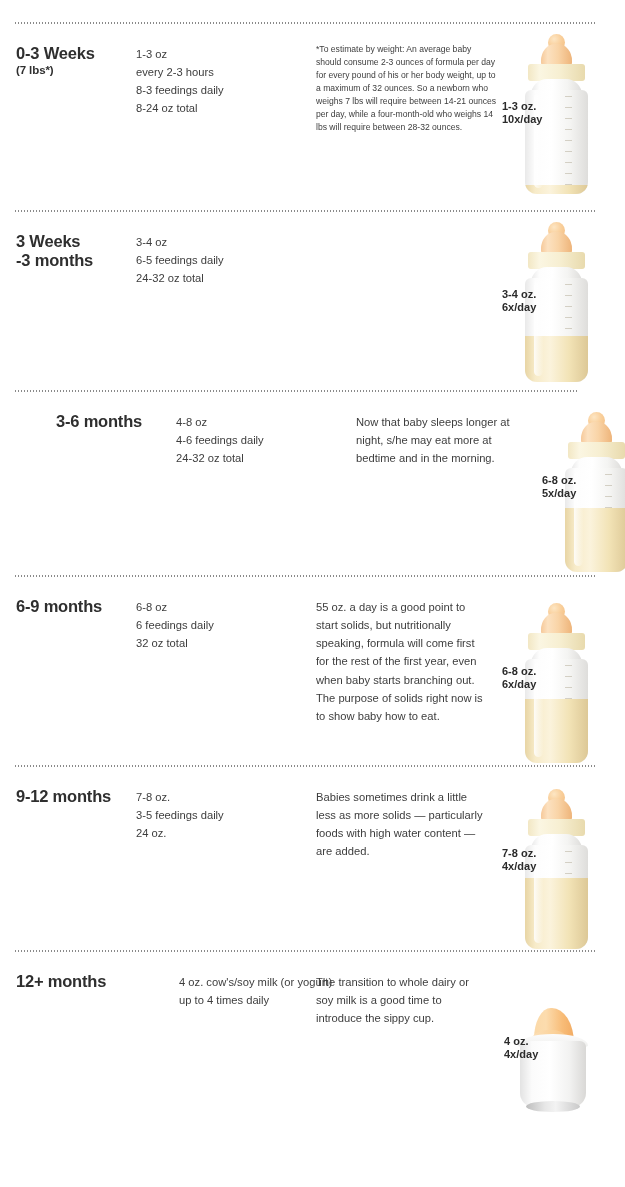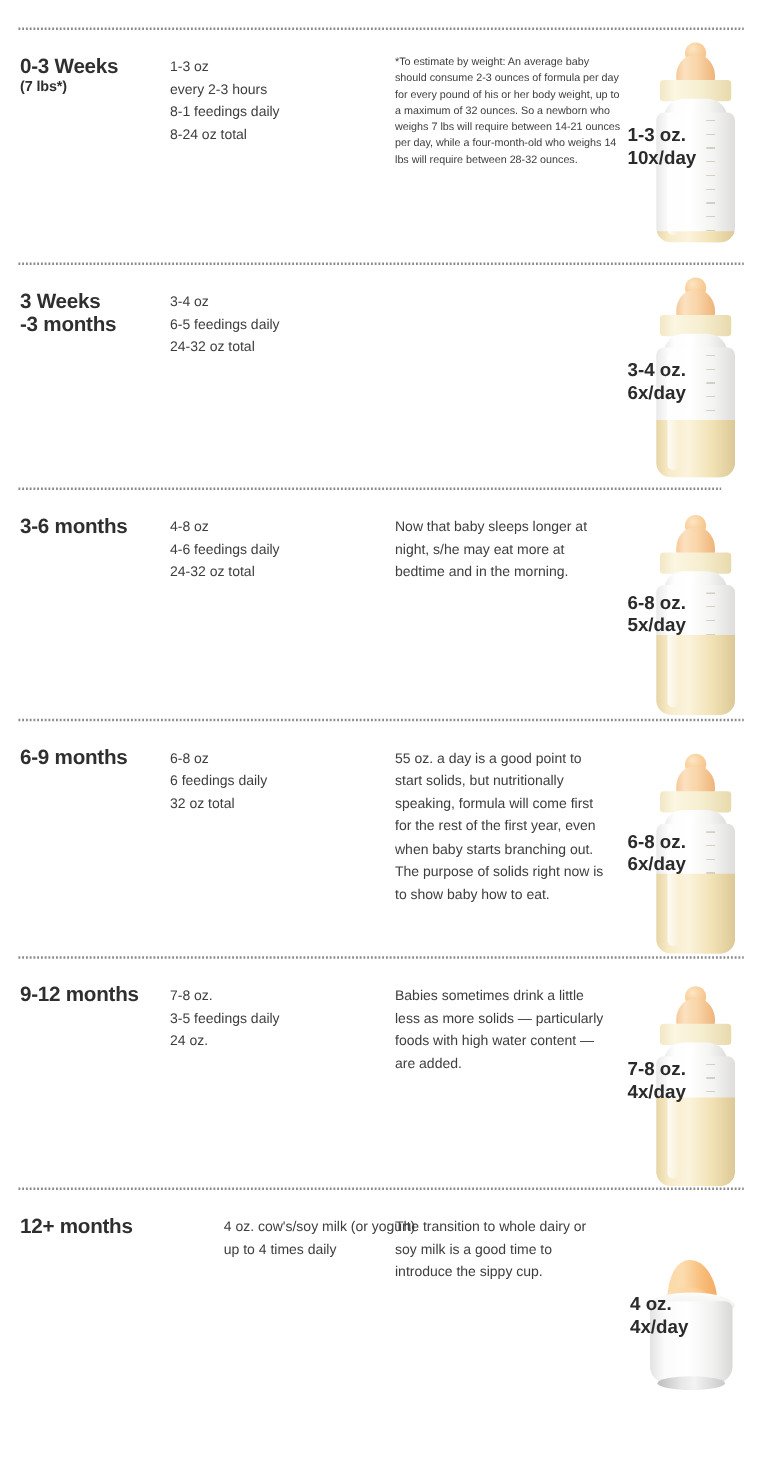--- a/index.html
+++ b/index.html
@@ -162,21 +162,21 @@
     top: 4%;
     bottom: 6%;
     border-radius: 6px;
     background: linear-gradient(to right, rgba(255,255,255,0.85), rgba(255,255,255,0.05));
     pointer-events: none;
   }
 
   .bottle-label {
     position: absolute;
     font-weight: bold;
-    font-size: 15px;
+    font-size: 11px;
     line-height: 1.22;
     color: #2b2b2b;
     white-space: nowrap;
     text-align: left;
     z-index: 6;
   }
 
   
   .sippy {
     position: absolute;
@@ -215,21 +215,21 @@
   <div class="row" style="position:absolute; left:0; top:22px; width:625px; height:188px;">
     <div class="divider"></div>
     <div class="row-inner">
       <div class="age">
         <span>0-3 Weeks</span>
         <span class="weight">(7 lbs*)</span>
       </div>
       <div class="amounts">
         <div>1-3 oz</div>
         <div>every 2-3 hours</div>
-        <div>8-1 feedings daily</div>
+        <div>8-3 feedings daily</div>
         <div>8-24 oz total</div>
       </div>
       <div class="note footnote">*To estimate by weight: An average baby should consume 2-3 ounces of formula per day for every pound of his or her body weight, up to a maximum of 32 ounces. So a newborn who weighs 7 lbs will require between 14-21 ounces per day, while a four-month-old who weighs 14 lbs will require between 28-32 ounces.</div>
       <div class="art">
         <div class="bottle" style="left:23px; top:12px; width:82px; height:160px;">
           <div class="nipple-tip" style="left:33px; top:0px; width:17px; height:17px;"></div>
           <div class="nipple-body" style="left:26px; top:10px; width:31px; height:24px; border-radius:45% 45% 18% 18% / 70% 70% 22% 22%;"></div>
           <div class="collar" style="left:13px; top:30px; width:57px; height:17px;"></div>
           <div class="shoulder" style="left:16px; top:45px; width:51px; height:16px; border-radius:26px 26px 0 0;"></div>
           <div class="body-glass" style="left:10px; top:56px; width:63px; height:104px;">
@@ -271,21 +271,21 @@
           </div>
           <div class="bottle-label" style="left:-13px; top:66px;">
             <span>3-4 oz.</span><br>
             <span>6x/day</span>
           </div>
         </div>
       </div>
     </div>
   </div>
 
-  <div class="row" style="position:absolute; left:0; top:390px; width:607px; height:185px;">
+  <div class="row" style="position:absolute; left:0; top:390px; width:607px; height:185px;padding-left:40px;">
     <div class="divider"></div>
     <div class="row-inner">
       <div class="age">
         <span>3-6 months</span>
       </div>
       <div class="amounts">
         <div>4-8 oz</div>
         <div>4-6 feedings daily</div>
         <div>24-32 oz total</div>
       </div>

